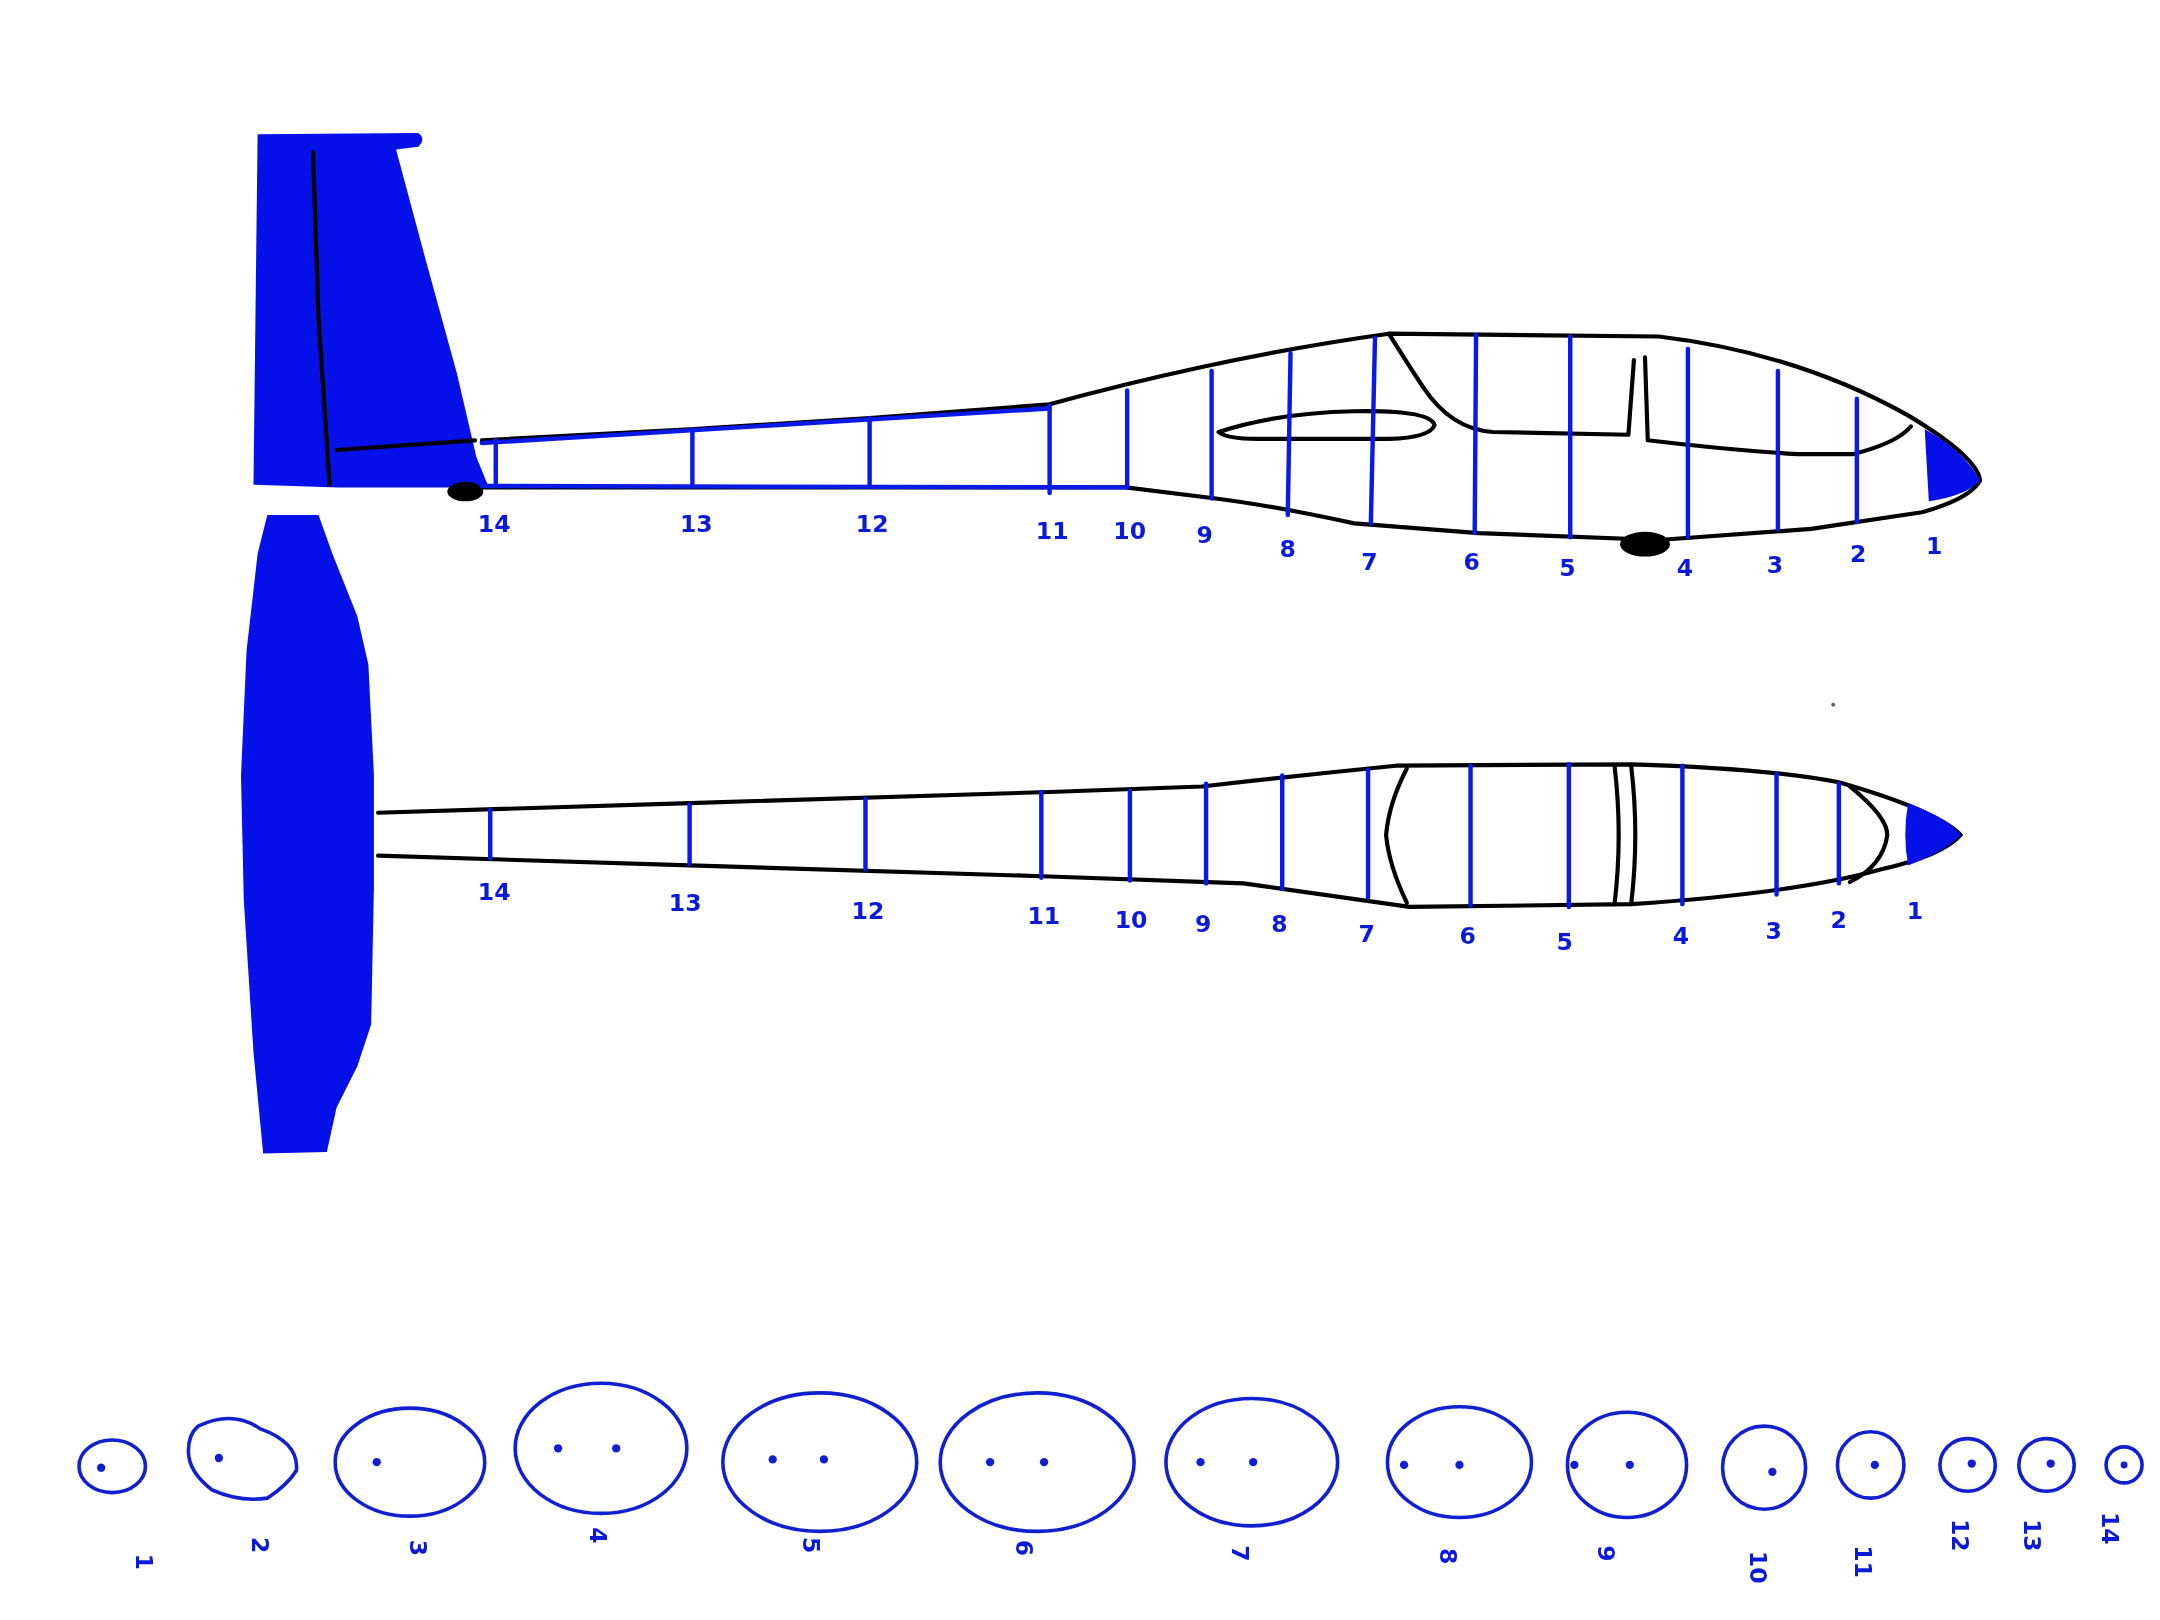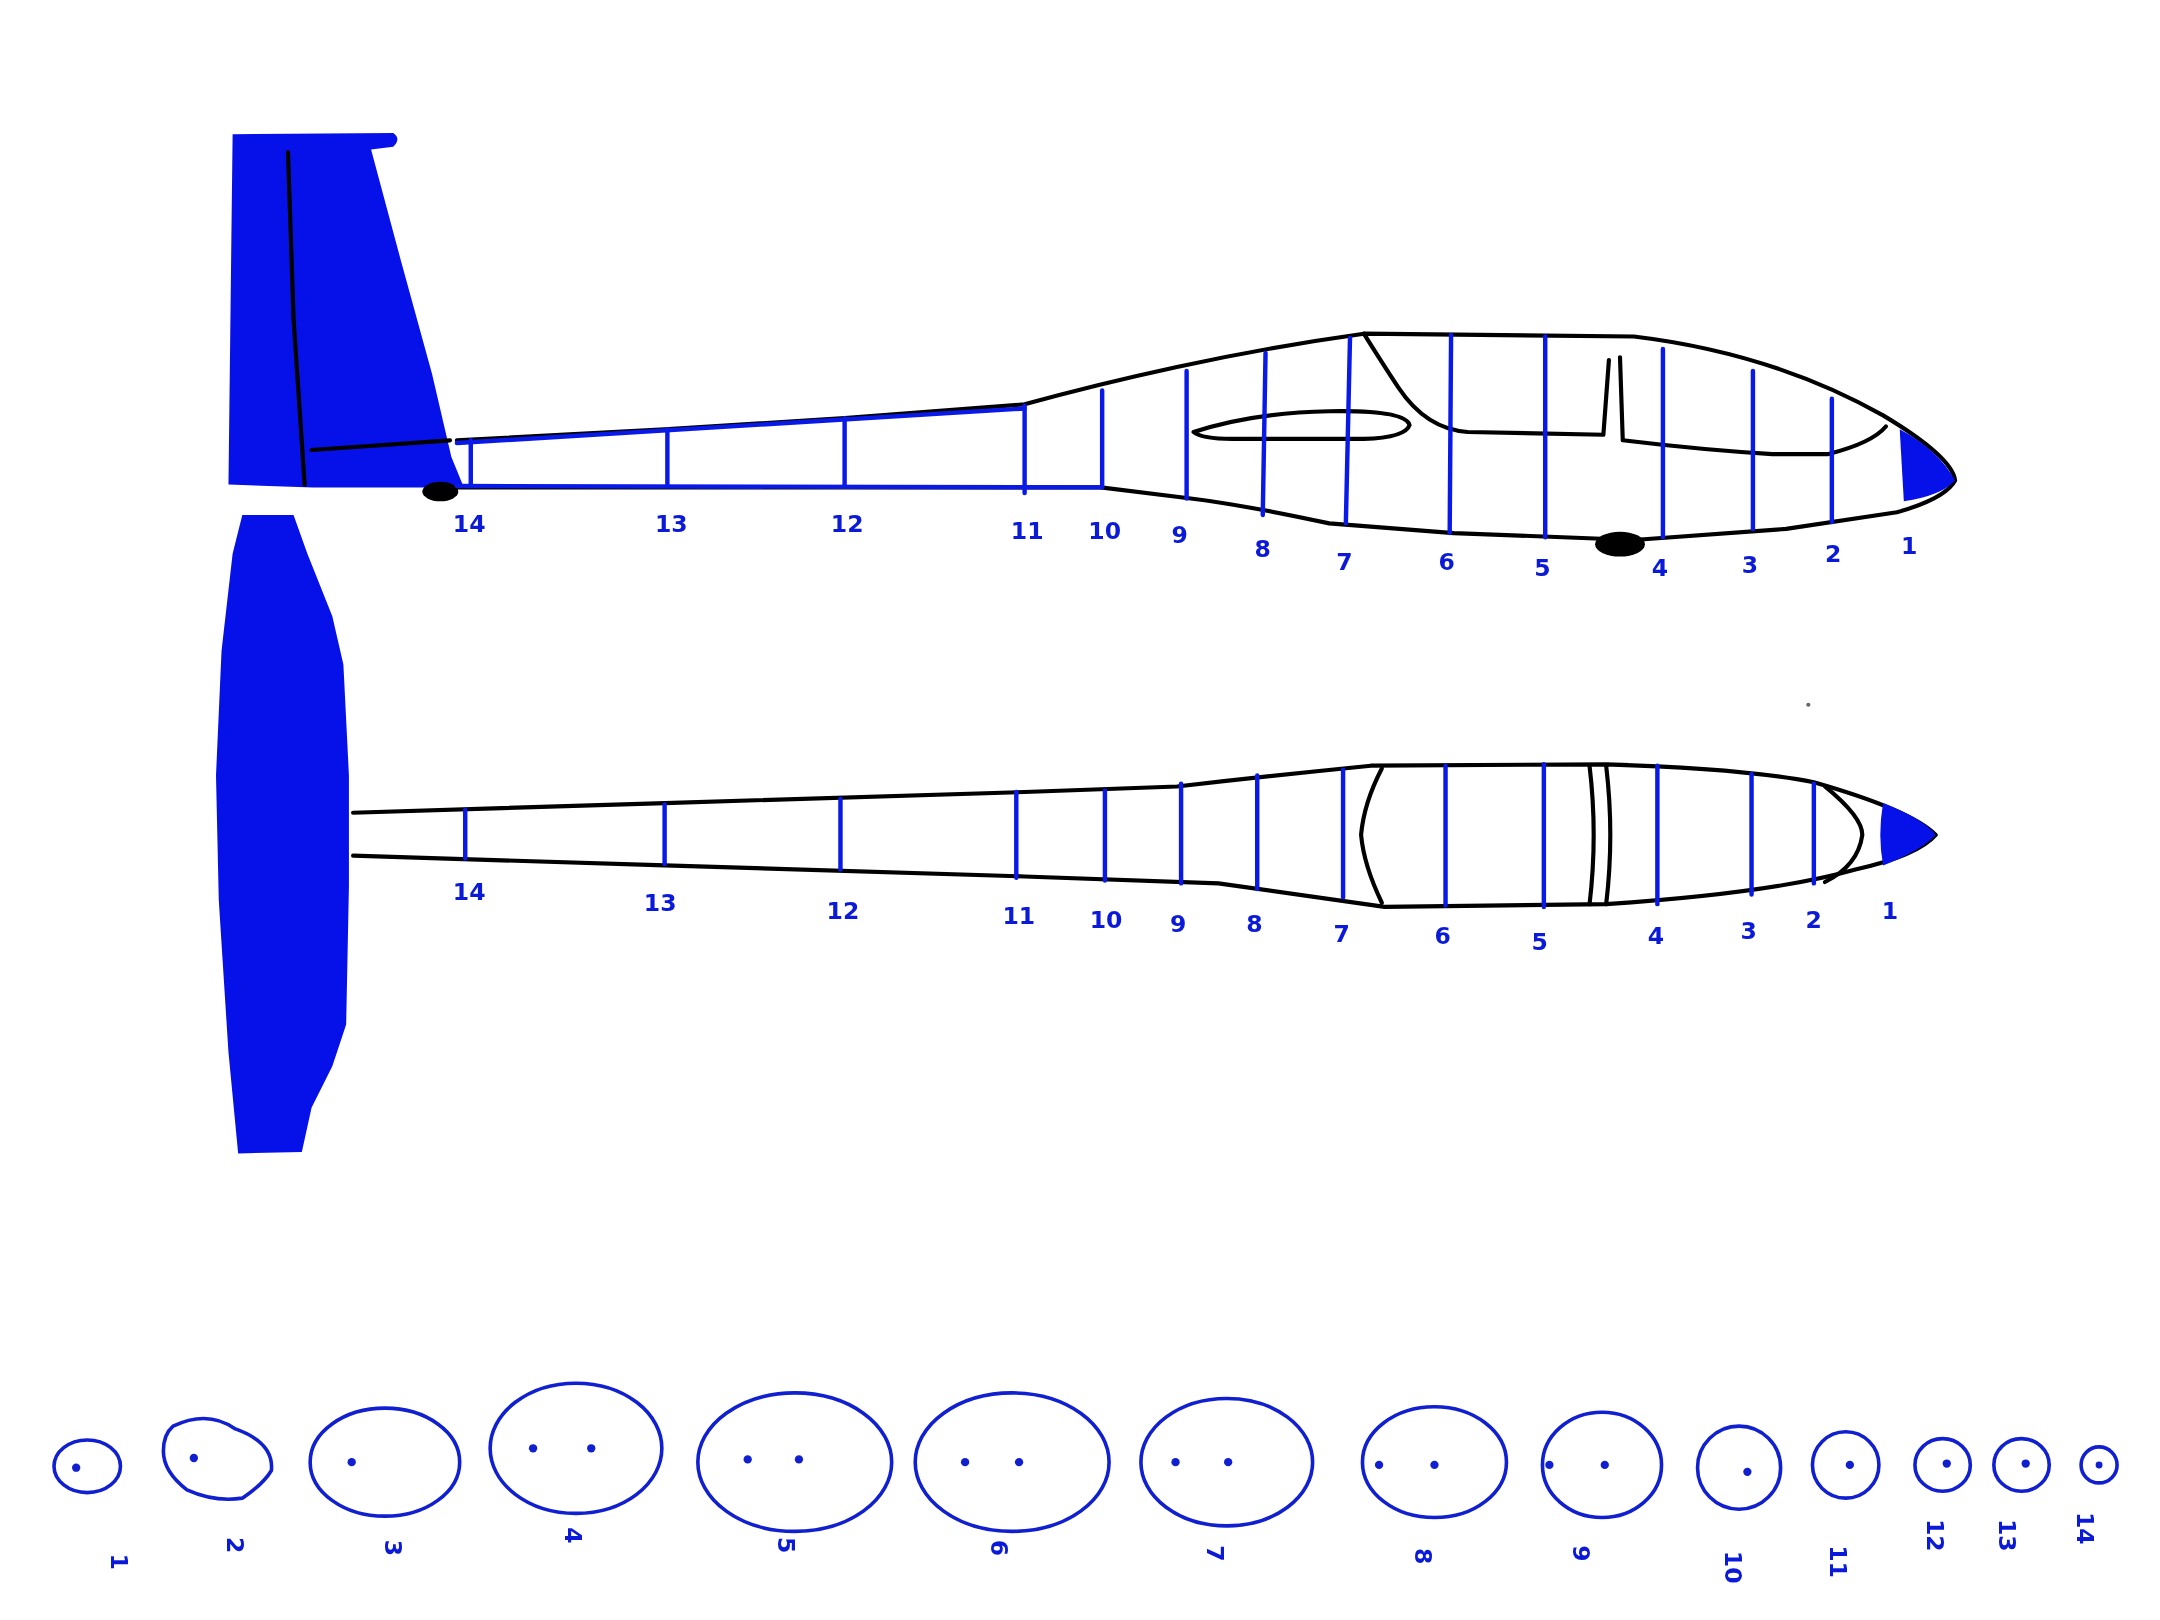--- a/index.html
+++ b/index.html
@@ -1,17 +1,17 @@
 <!DOCTYPE html>
 <html><head>
 <meta charset="utf-8">
 <style>
   html, body { margin: 0; padding: 0; background: #ffffff; }
   body { width: 2160px; height: 1620px; overflow: hidden; }
-  #canvas { position: absolute; left: 0; top: 0; width: 1744px; height: 1620px; }
+  #canvas { position: absolute; left: 0; top: 0; width: 1744px; height: 1620px; padding-left: 25px; }
   svg { display: block; }
   .lbl { font-family: "DejaVu Sans", sans-serif; font-weight: bold; fill: #0a1ad8; font-size: 17px; }
   .blue-fill { fill: #0511e8; }
   .stroke-black { stroke: #000; fill: none; stroke-width: 3; stroke-linecap: round; stroke-linejoin: round; }
   .stroke-blue { stroke: #0a1ae6; fill: none; stroke-width: 3.2; stroke-linecap: round; }
   .circle-blue { stroke: #1020d0; fill: none; stroke-width: 2.6; }
   .dot { fill: #1020d0; }
 </style>
 </head>
 <body>

